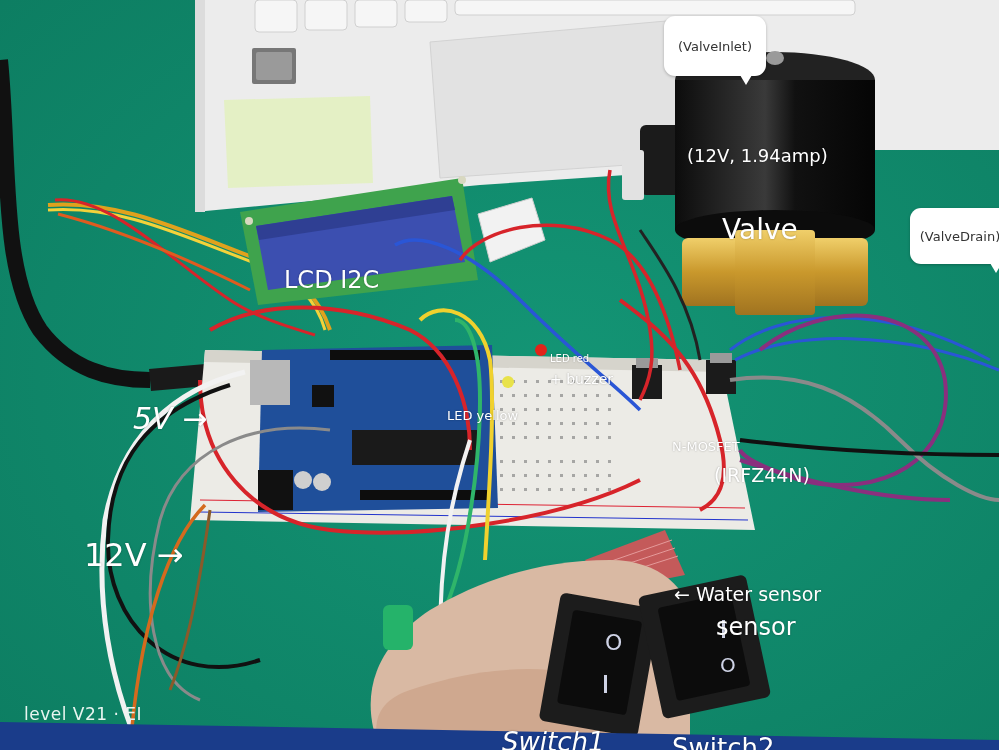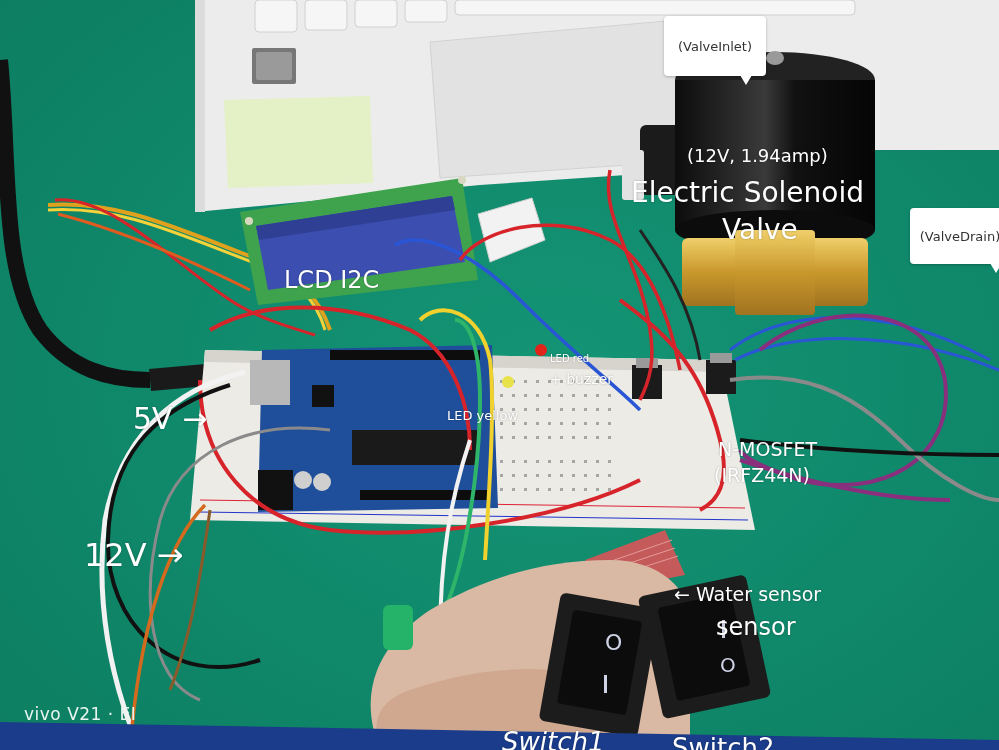--- a/index.html
+++ b/index.html
@@ -1,20 +1,20 @@
 <!DOCTYPE html>
 <html><head>
   <meta charset="utf-8">
   <style>
     html, body { margin: 0; padding: 0; }
     body { width: 999px; height: 750px; overflow: hidden; background: #0f8a6c; position: relative; font-family: "Liberation Sans", sans-serif; }
     .scene { position: absolute; left: 0; top: 0; width: 999px; height: 750px; }
     .abs { position: absolute; }
     .label { position: absolute; color: #ffffff; font-family: "DejaVu Sans", sans-serif; white-space: nowrap; text-shadow: 0 0 2px rgba(0,0,0,0.35); line-height: 1.05; margin-top: 43px; }
-    .bubble { position: absolute; background: #ffffff; border-radius: 4px; color: #333333; font-family: "DejaVu Sans", sans-serif; font-size: 13px; display: flex; align-items: center; justify-content: center; box-shadow: 0 1px 3px rgba(0,0,0,0.25); }
+    .bubble { position: absolute; background: #ffffff; border-radius: 11px; color: #333333; font-family: "DejaVu Sans", sans-serif; font-size: 13px; display: flex; align-items: center; justify-content: center; box-shadow: 0 1px 3px rgba(0,0,0,0.25); }
     .bubble::after { content: ""; position: absolute; bottom: -9px; width: 0; height: 0; border-left: 6px solid transparent; border-right: 6px solid transparent; border-top: 10px solid #ffffff; }
     .bubble.inlet::after { left: 76px; }
     .bubble.drain::after { right: 8px; }
     .watermark { position: absolute; color: #e8f5f0; font-family: "DejaVu Sans", sans-serif; font-size: 17px; letter-spacing: 0.5px; }
   </style>
 </head>
 <body>
 
 <div class="scene">
   <svg class="abs" width="999" height="750" viewBox="0 0 999 750" style="left:0;top:0;">
@@ -180,35 +180,34 @@
   </svg>
 
   <div class="bubble inlet" style="left:664px;top:16px;width:102px;height:60px;">
     <span>(ValveInlet)</span>
   </div>
   <div class="bubble drain" style="left:910px;top:208px;width:100px;height:56px;">
     <span>(ValveDrain)</span>
   </div>
 
   <div class="label" style="left:687px;top:104px;font-size:18px;">(12V, 1.94amp)</div>
-  <div class="label" style="left:631px;top:135px;font-size:28px;">Electric Solenoid</div>
   <div class="label" style="left:722px;top:172px;font-size:28px;">Valve</div>
 
   <div class="label" style="left:284px;top:225px;font-size:24px;">LCD I2C</div>
 
   <div class="label" style="left:550px;top:311px;font-size:10px;">LED red</div>
   <div class="label" style="left:550px;top:329px;font-size:14px;">+ buzzer</div>
   <div class="label" style="left:447px;top:366px;font-size:13px;">LED yellow</div>
 
-  <div class="label" style="left:133px;top:360px;font-size:30px;">5V →</div>
+  <div class="label" style="left:133px;top:360px;font-size:30px;font-style:italic;">5V →</div>
   <div class="label" style="left:84px;top:496px;font-size:32px;">12V →</div>
 
-  <div class="label" style="left:718px;top:397px;font-size:19px;">N-MOSFET</div>
+  <div class="label" style="left:672px;top:397px;font-size:13px;">N-MOSFET</div>
   <div class="label" style="left:714px;top:423px;font-size:19px;">(IRFZ44N)</div>
 
   <div class="label" style="left:674px;top:542px;font-size:19px;">← Water sensor</div>
   <div class="label" style="left:716px;top:572px;font-size:24px;">sensor</div>
 
   <div class="label" style="left:502px;top:686px;font-size:26px;font-style:italic;">Switch1</div>
   <div class="label" style="left:672px;top:692px;font-size:26px;">Switch2</div>
 
-  <div class="watermark" style="left:24px;top:704px;">vivo V21 · EI</div>
+  <div class="watermark" style="left:24px;top:704px;">level V21 · EI</div>
 </div>
 
 </body></html>

